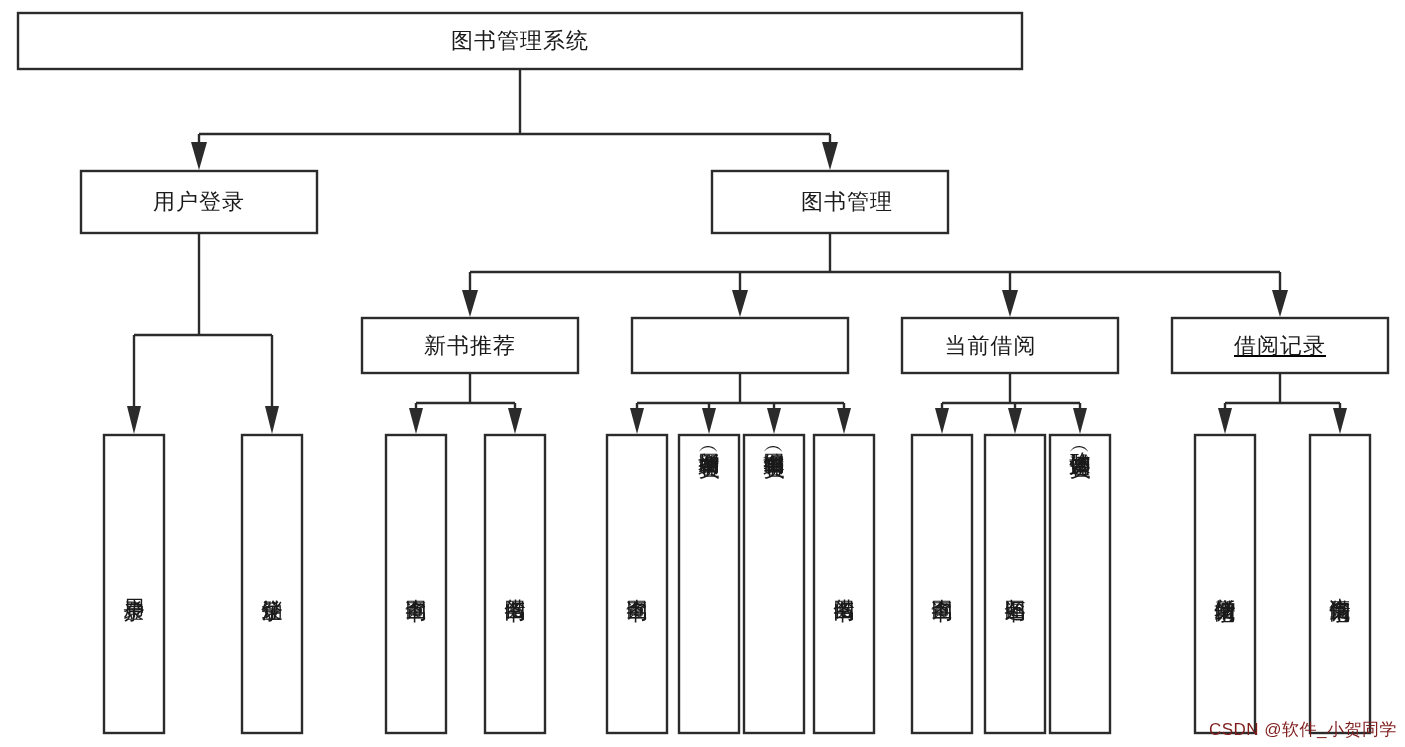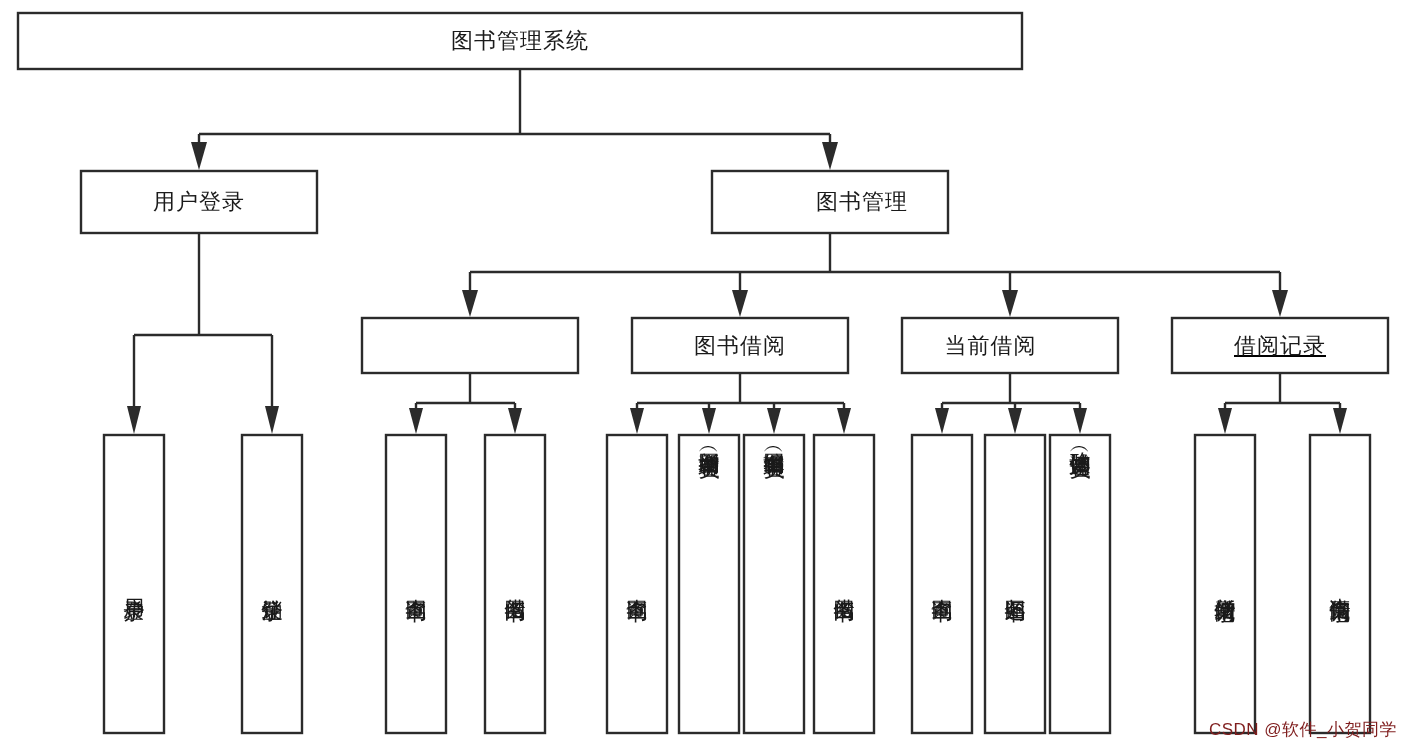--- a/index.html
+++ b/index.html
@@ -194,26 +194,26 @@
     <rect class="node-box" x="1310" y="435" width="60" height="298"></rect>
   </svg>
 
   <div class="hlabel-wrap" style="left:18px; top:13px; width:1004px; height:56px;">
     <span class="hlabel-text">图书管理系统</span>
   </div>
 
   <div class="hlabel-wrap" style="left:81px; top:171px; width:236px; height:62px;">
     <span class="hlabel-text">用户登录</span>
   </div>
-  <div class="hlabel-wrap" style="left:744px; top:171px; width:236px; height:62px;">
+  <div class="hlabel-wrap" style="left:729px; top:171px; width:236px; height:62px;">
     <span class="hlabel-text">图书管理</span>
   </div>
 
-  <div class="hlabel-wrap" style="left:632px; top:318px; width:216px; height:55px;">
-    <span class="hlabel-text">图书借阅</span>
+  <div class="hlabel-wrap" style="left:362px; top:318px; width:216px; height:55px;">
+    <span class="hlabel-text">新书推荐</span>
   </div>
   <div class="hlabel-wrap" style="left:902px; top:318px; width:177px; height:55px;">
     <span class="hlabel-text">当前借阅</span>
   </div>
   <div class="hlabel-wrap" style="left:1172px; top:318px; width:216px; height:55px;text-decoration:underline;">
     <span class="hlabel-text">借阅记录</span>
   </div>
 
   <div class="vlabel-wrap" style="left:104px; top:435px; width:60px; height:298px;">
     <span class="vlabel-text">用户登录</span>

